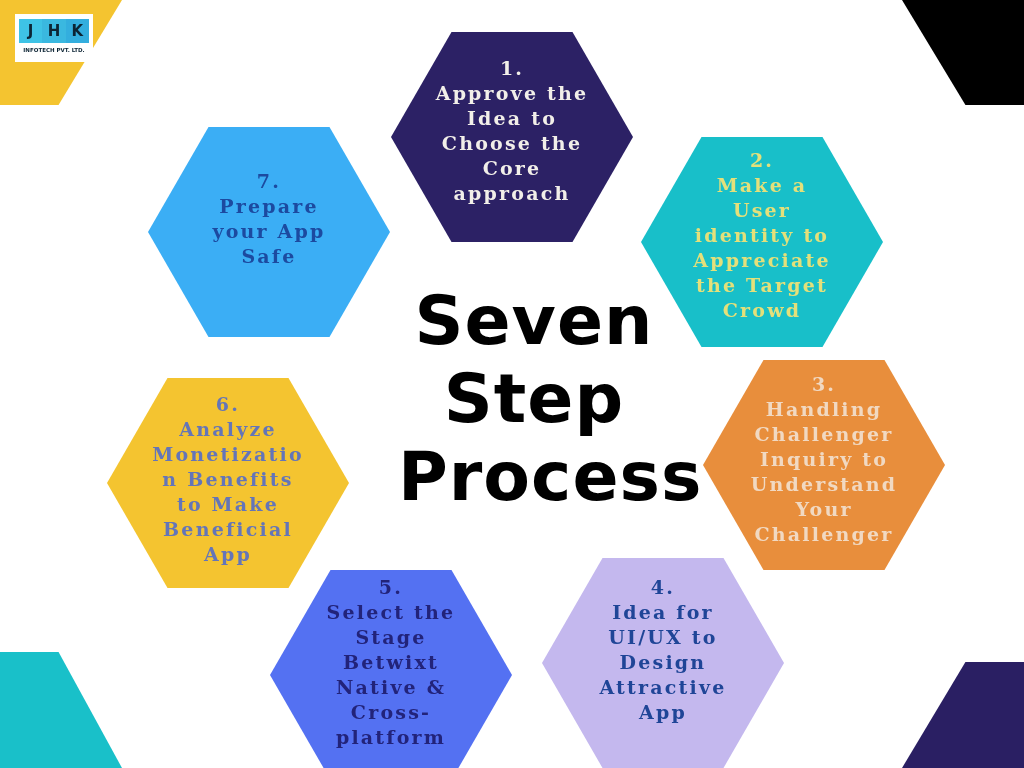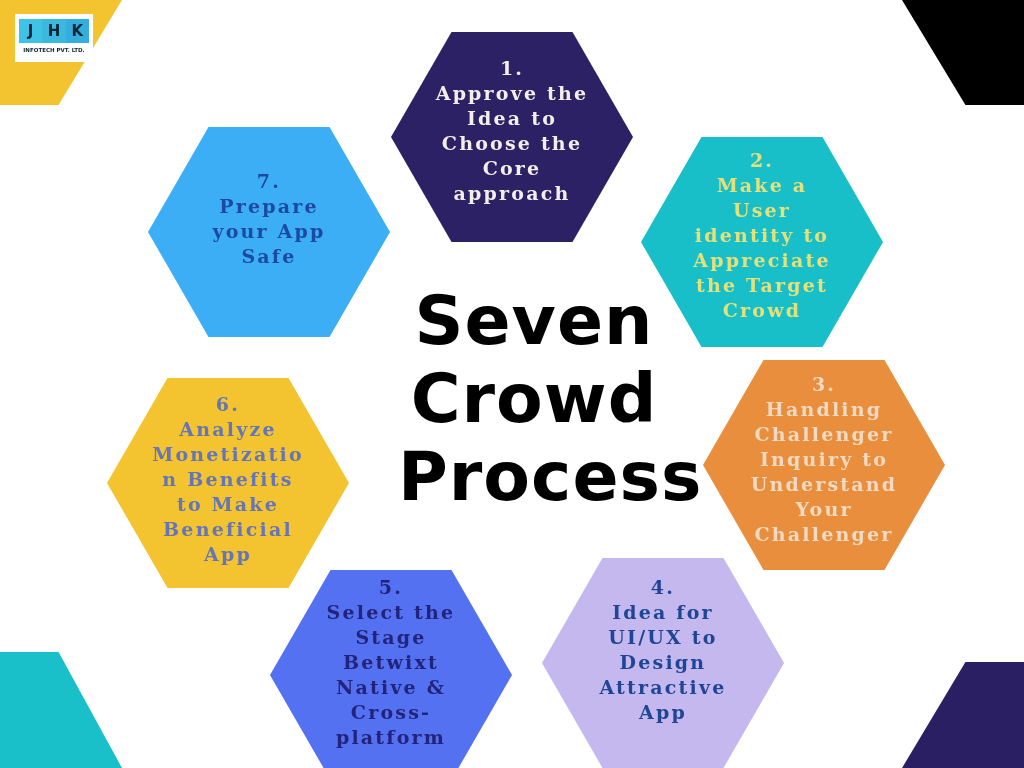--- a/index.html
+++ b/index.html
@@ -115,14 +115,14 @@
 </div>
 
 <div class="hex" style="left:148px; top:127px; background:#3baef5; padding-top:42px;">
   <div class="hex-text" style="color:#1c4aa0;">7.
  Prepare
 your App
 Safe</div>
 </div>
 
 <div class="title">Seven
-Crowd
+Step
 Process</div>
 
 </body></html>

